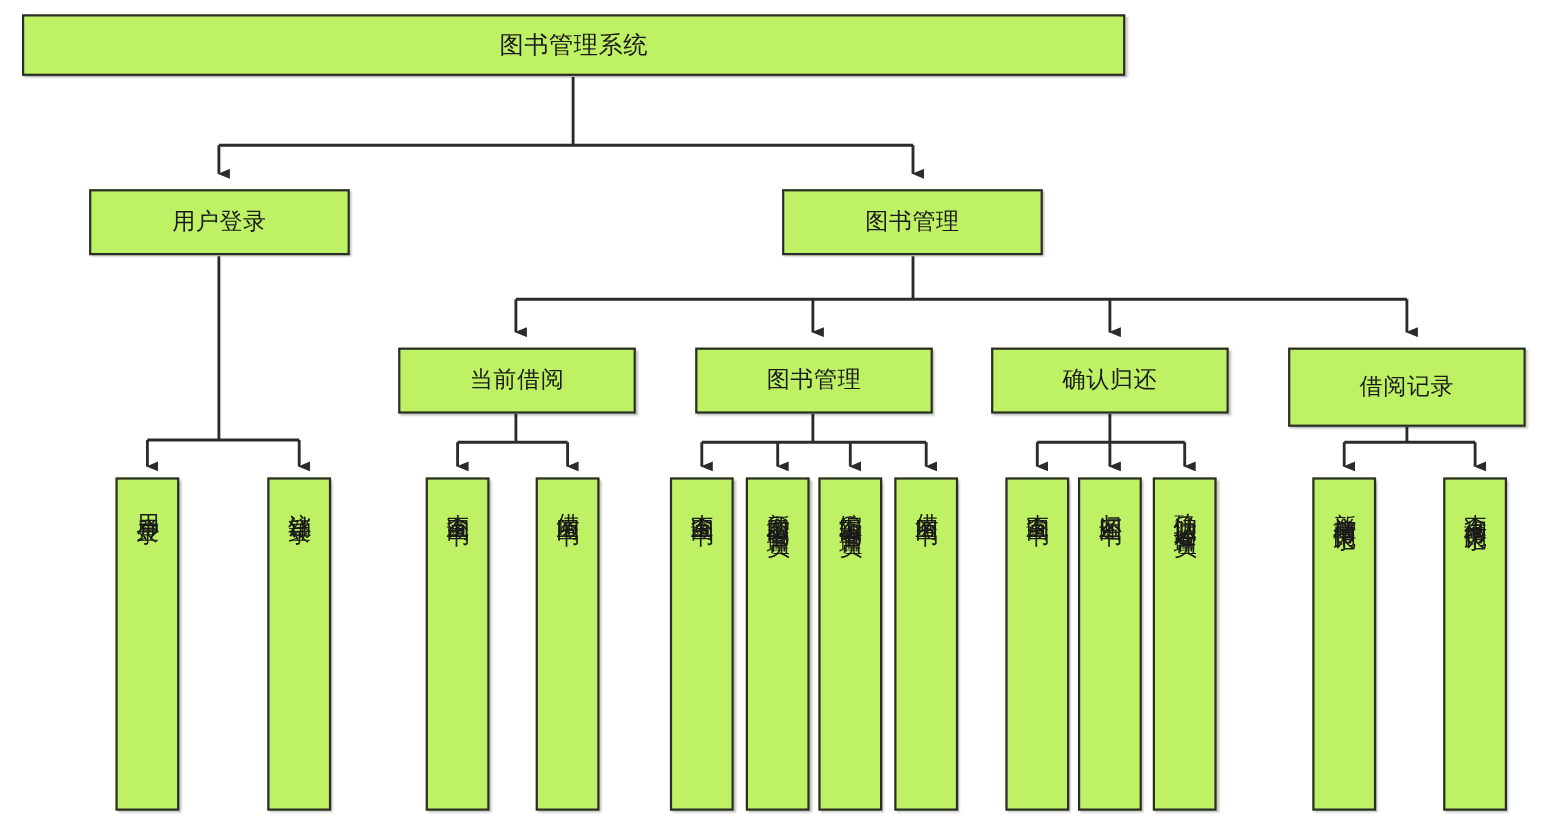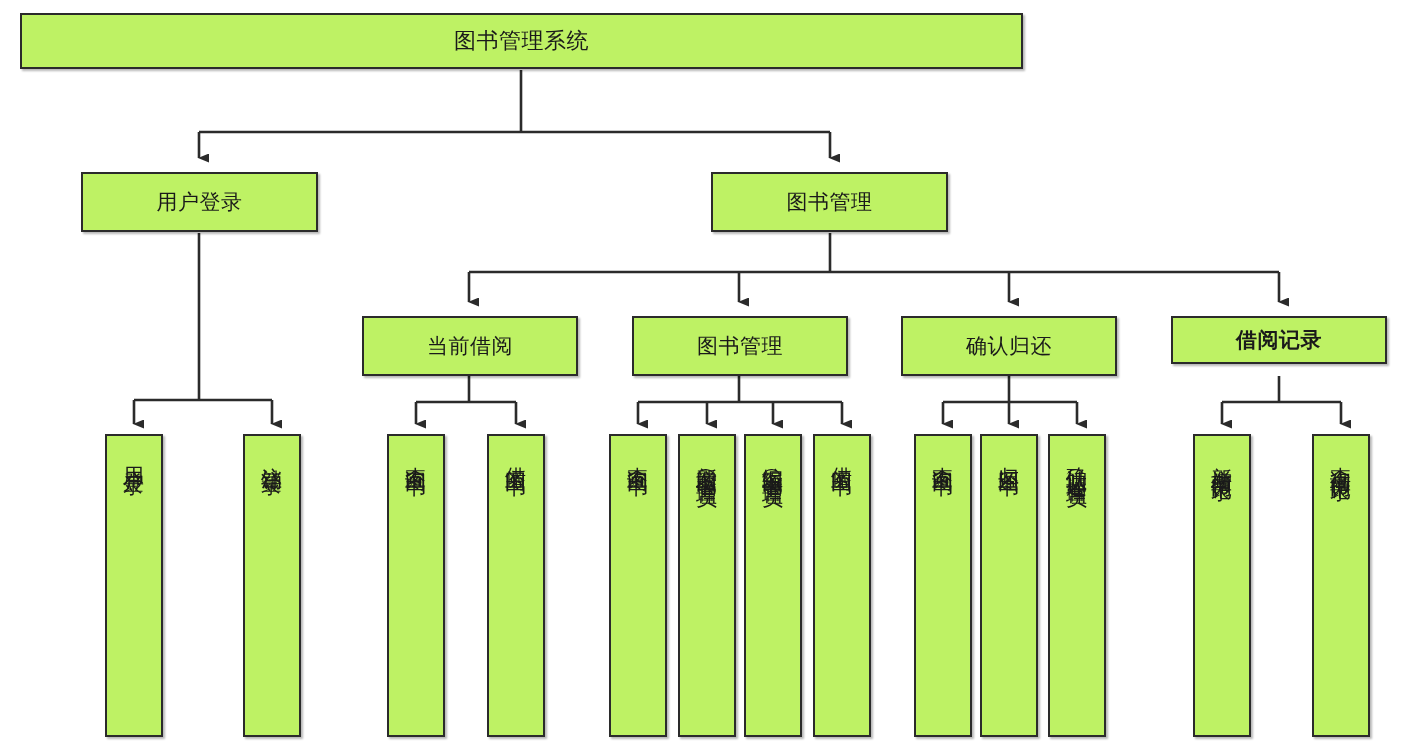--- a/index.html
+++ b/index.html
@@ -149,21 +149,21 @@
   </div>
 
   <div class="node horiz" style="left:632px; top:316px; width:216px; height:60px;">
     <span class="node-label">图书管理</span>
   </div>
 
   <div class="node horiz" style="left:901px; top:316px; width:216px; height:60px;">
     <span class="node-label">确认归还</span>
   </div>
 
-  <div class="node horiz" style="left:1171px; top:316px; width:216px; height:48px;font-weight:bold;">
+  <div class="node horiz" style="left:1171px; top:316px; width:216px; height:72px;">
     <span class="node-label">借阅记录</span>
   </div>
 
   <div class="node vert" style="left:105px; top:434px; width:58px; height:303px;">
     <span class="node-label">用户登录</span>
   </div>
 
   <div class="node vert" style="left:243px; top:434px; width:58px; height:303px;">
     <span class="node-label">注销登录</span>
   </div>

